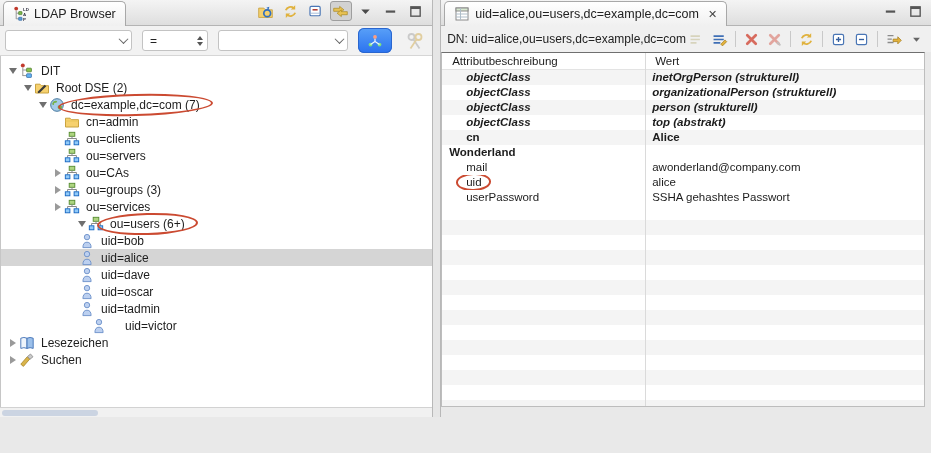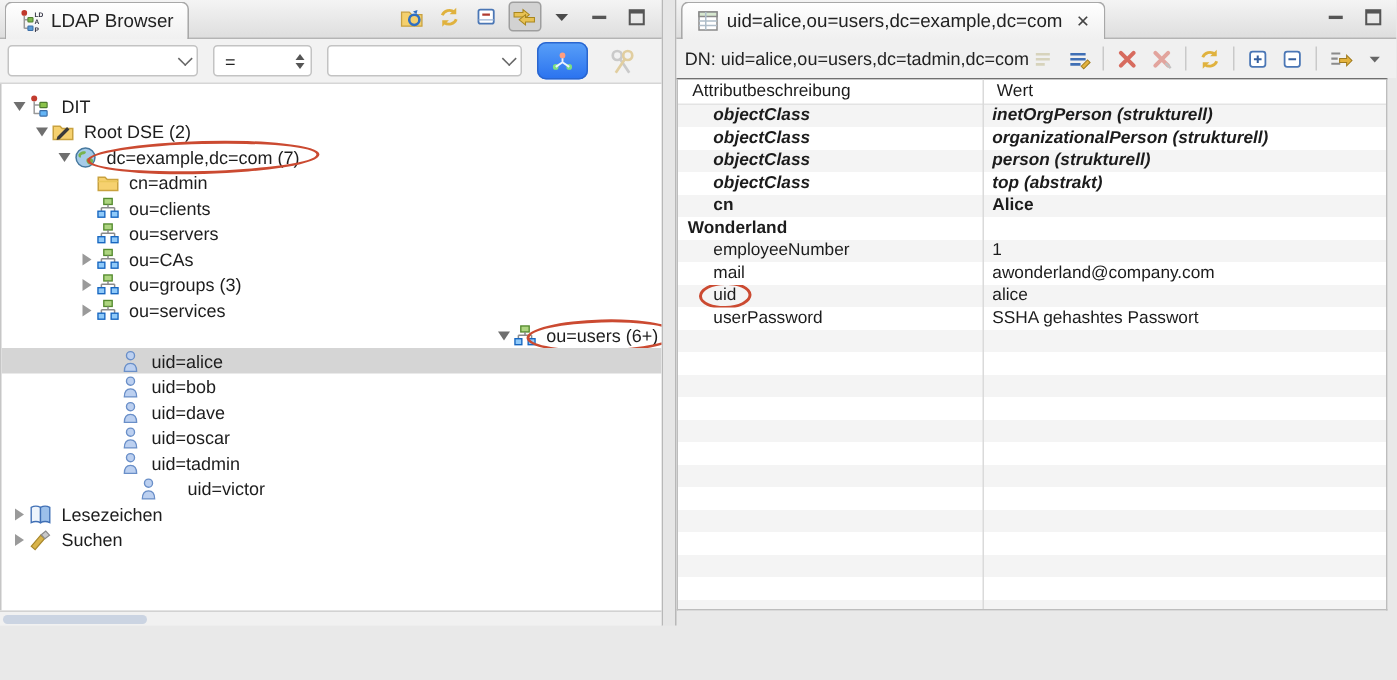--- a/index.html
+++ b/index.html
@@ -282,51 +282,51 @@
           <span class="tree-icon">
             <svg viewBox="0 0 16 16">
               <rect x="5.2" y="1.3" width="5.6" height="4" fill="#aed581" stroke="#558b2f" stroke-width=".9"></rect>
               <path d="M8 5.3v2.2M3.6 7.5h8.8M3.6 7.5v2.2M12.4 7.5v2.2" stroke="#8a8a8a" fill="none"></path>
               <rect x="1.3" y="9.8" width="4.6" height="4" fill="#90caf9" stroke="#1565c0" stroke-width=".9"></rect>
               <rect x="10.1" y="9.8" width="4.6" height="4" fill="#90caf9" stroke="#1565c0" stroke-width=".9"></rect>
             </svg>
           </span>
           <span class="tree-label">ou=services</span>
         </div>
-        <div class="tree-row" style="padding-left: 21px; justify-content: flex-end;">
+        <div class="tree-row" style="padding-left: 74px;">
           <span class="expander open"></span>
           <span class="tree-icon">
             <svg viewBox="0 0 16 16">
               <rect x="5.2" y="1.3" width="5.6" height="4" fill="#aed581" stroke="#558b2f" stroke-width=".9"></rect>
               <path d="M8 5.3v2.2M3.6 7.5h8.8M3.6 7.5v2.2M12.4 7.5v2.2" stroke="#8a8a8a" fill="none"></path>
               <rect x="1.3" y="9.8" width="4.6" height="4" fill="#90caf9" stroke="#1565c0" stroke-width=".9"></rect>
               <rect x="10.1" y="9.8" width="4.6" height="4" fill="#90caf9" stroke="#1565c0" stroke-width=".9"></rect>
             </svg>
           </span>
           <span class="tree-label circled">ou=users (6+)</span>
         </div>
-        <div class="tree-row selected" style="padding-left: 65px;">
+        <div class="tree-row" style="padding-left: 65px;">
           <span class="expander none"></span>
           <span class="tree-icon">
             <svg viewBox="0 0 16 16">
               <circle cx="8" cy="4.1" r="2.7" fill="#bcd0f0" stroke="#6a8fc8" stroke-width=".9"></circle>
               <path d="M3.9 14.6q0-5.4 4.1-5.4t4.1 5.4z" fill="#bcd0f0" stroke="#6a8fc8" stroke-width=".9"></path>
             </svg>
           </span>
-          <span class="tree-label">uid=alice</span>
-        </div>
-        <div class="tree-row" style="padding-left: 65px;">
+          <span class="tree-label">uid=bob</span>
+        </div>
+        <div class="tree-row selected" style="padding-left: 65px;">
           <span class="expander none"></span>
           <span class="tree-icon">
             <svg viewBox="0 0 16 16">
               <circle cx="8" cy="4.1" r="2.7" fill="#bcd0f0" stroke="#6a8fc8" stroke-width=".9"></circle>
               <path d="M3.9 14.6q0-5.4 4.1-5.4t4.1 5.4z" fill="#bcd0f0" stroke="#6a8fc8" stroke-width=".9"></path>
             </svg>
           </span>
-          <span class="tree-label">uid=bob</span>
+          <span class="tree-label">uid=alice</span>
         </div>
         <div class="tree-row" style="padding-left: 65px;">
           <span class="expander none"></span>
           <span class="tree-icon">
             <svg viewBox="0 0 16 16">
               <circle cx="8" cy="4.1" r="2.7" fill="#bcd0f0" stroke="#6a8fc8" stroke-width=".9"></circle>
               <path d="M3.9 14.6q0-5.4 4.1-5.4t4.1 5.4z" fill="#bcd0f0" stroke="#6a8fc8" stroke-width=".9"></path>
             </svg>
           </span>
           <span class="tree-label">uid=dave</span>
@@ -412,21 +412,21 @@
           <span class="tb-btn">
             <svg viewBox="0 0 20 20">
               <rect x="4.5" y="4.5" width="11" height="11" fill="none" stroke="#555" stroke-width="1.6"></rect>
               <rect x="4.5" y="4.5" width="11" height="2.6" fill="#555"></rect>
             </svg>
           </span>
         </div>
     </div>
 
     <div class="dnbar">
-      <span class="dn-text">DN: uid=alice,ou=users,dc=tadmin,dc=com</span>
+      <span class="dn-text">DN: uid=alice,ou=users,dc=example,dc=com</span>
       <div class="ee-toolbar">
           <span class="tb-btn disabled">
             <svg viewBox="0 0 20 20">
               <path d="M3 6h11M3 10h11M3 14h7" stroke="#b9b27f" stroke-width="2"></path>
             </svg>
           </span>
           <span class="tb-btn">
             <svg viewBox="0 0 20 20">
               <path d="M3 6h12M3 10h12M3 14h8" stroke="#3f6fb5" stroke-width="2"></path>
               <path d="M11.5 15.5l5-5 2 2-5 5z" fill="#e3b23c" stroke="#a07b1f" stroke-width=".8"></path>
@@ -504,24 +504,20 @@
             <div class="td attr"><span>objectClass</span></div>
             <div class="td val"><span>top (abstrakt)</span></div>
           </div>
           <div class="trow st-must" style="background: transparent;">
             <div class="td attr"><span>cn</span></div>
             <div class="td val"><span>Alice</span></div>
           </div>
           <div class="trow st-must" style="background: rgb(255, 255, 255);">
             <div class="td val"><span>Wonderland</span></div>
           </div>
-          <div class="trow st-normal" style="background: transparent;">
-            <div class="td attr"><span>employeeNumber</span></div>
-            <div class="td val"><span>1</span></div>
-          </div>
           <div class="trow st-normal" style="background: rgb(255, 255, 255);">
             <div class="td attr"><span>mail</span></div>
             <div class="td val"><span>awonderland@company.com</span></div>
           </div>
           <div class="trow st-normal" style="background: transparent;">
             <div class="td attr"><span class="circled">uid</span></div>
             <div class="td val"><span>alice</span></div>
           </div>
           <div class="trow st-normal" style="background: rgb(255, 255, 255);">
             <div class="td attr"><span>userPassword</span></div>

